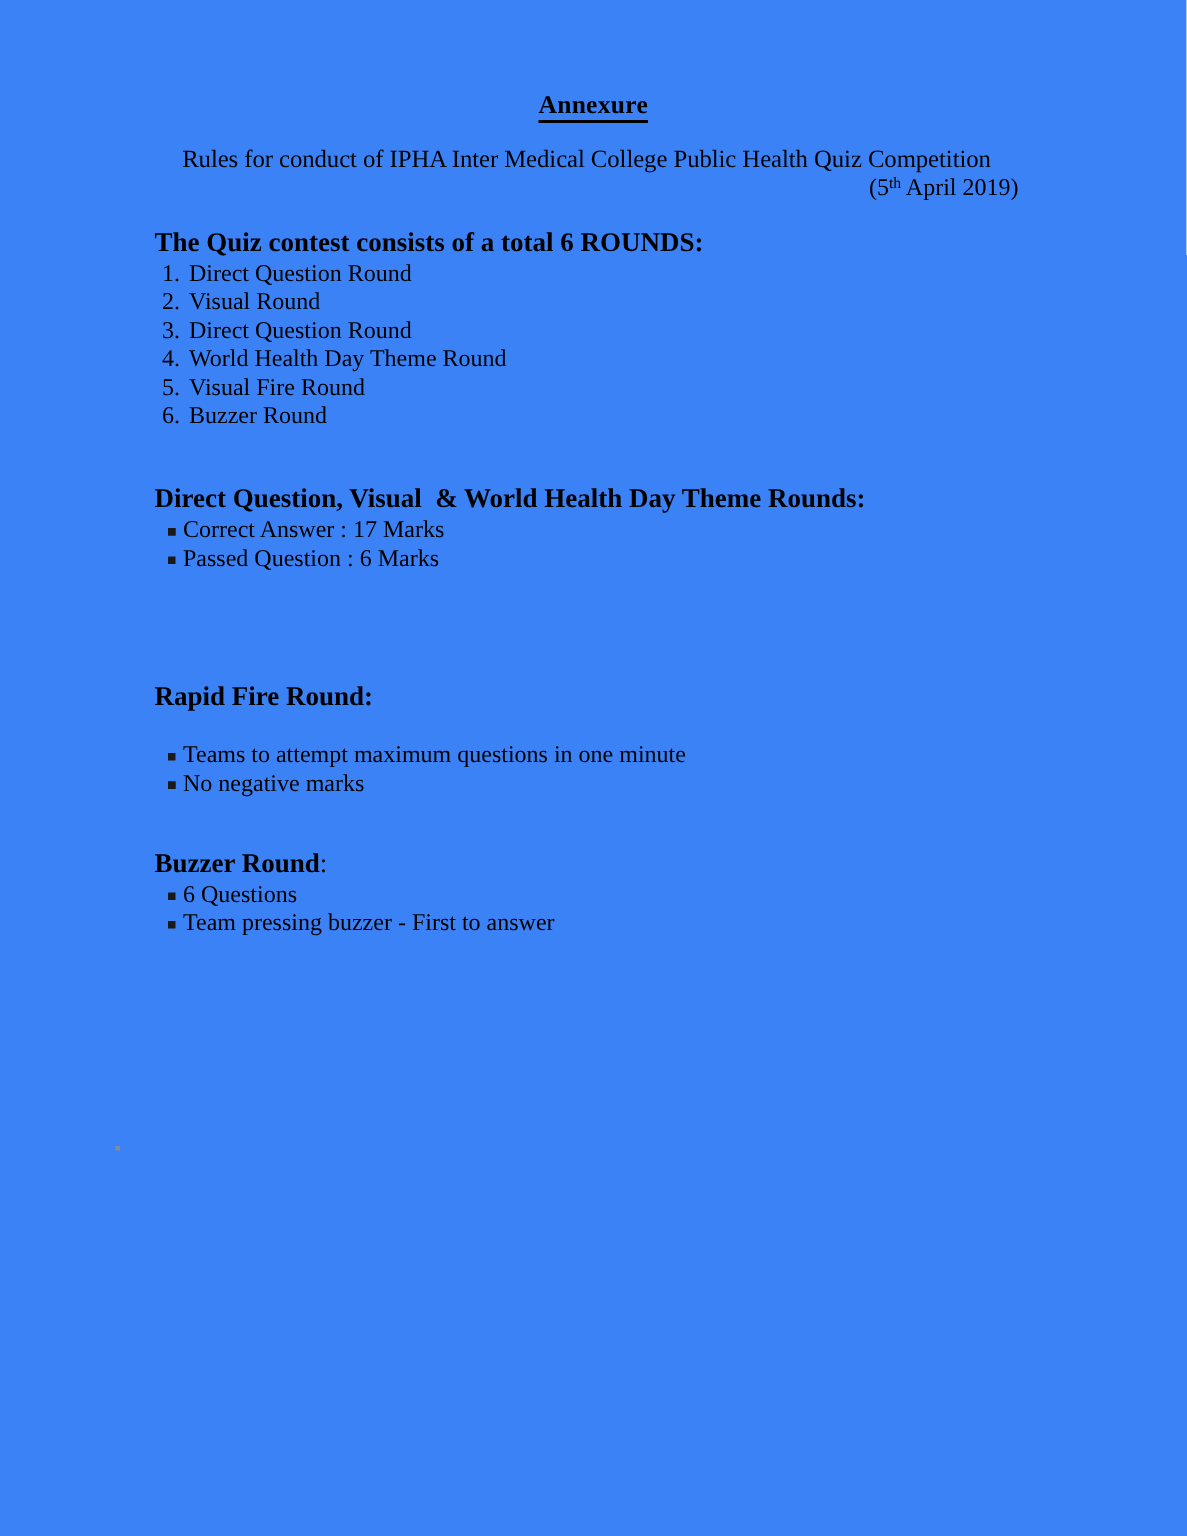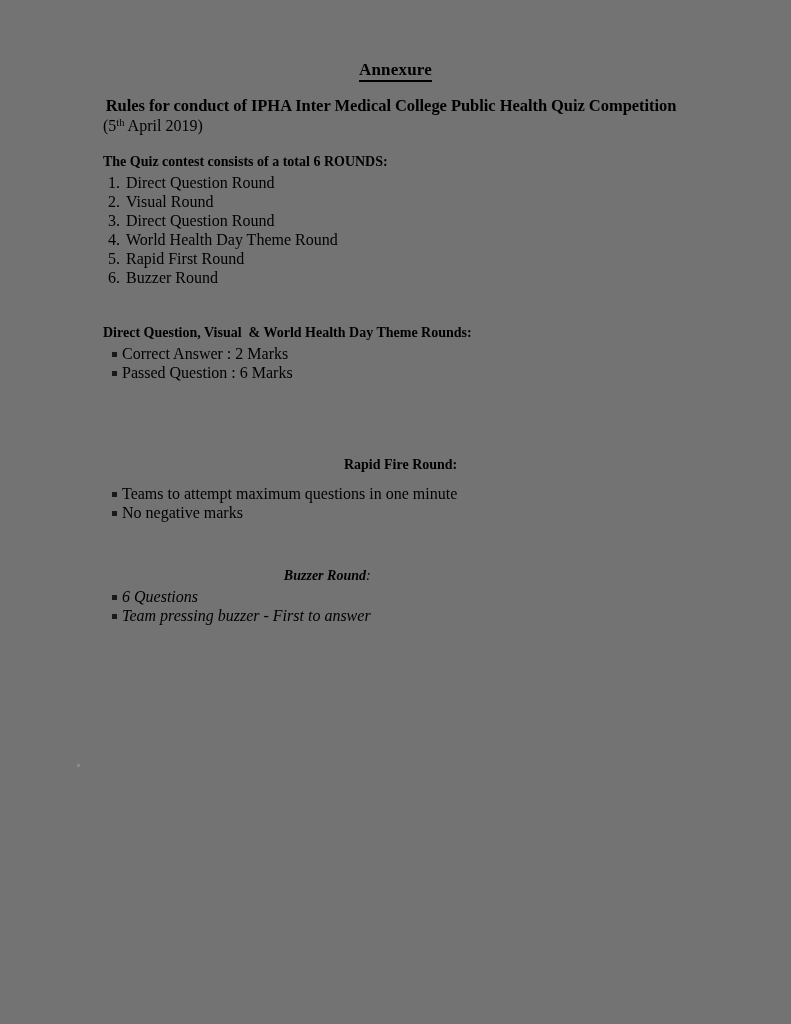--- a/index.html
+++ b/index.html
@@ -14,21 +14,21 @@
     position: relative;
     overflow: hidden;
     font-family: "Liberation Serif", "DejaVu Serif", serif;
     color: #000000;
     -webkit-font-smoothing: antialiased;
   }
 
   .page {
     position: absolute;
     inset: 0;
-    background: #737373;
+    background: #3b82f6;
   }
 
   
   .doc-title {
     position: absolute;
     top: 60px;
     left: 0;
     width: 791px;
     text-align: center;
     font-size: 17px;
@@ -40,49 +40,48 @@
     padding-bottom: 1px;
   }
 
   .doc-subtitle {
     position: absolute;
     top: 96px;
     left: 103px;
     width: 576px;
     text-align: center;
     font-size: 16.5px;
-    font-weight: bold;
+    font-weight: normal;
     letter-spacing: -0.05px;
   }
 
   .doc-date {
     position: absolute;
     top: 117px;
     left: 103px;
     width: 576px;
-    text-align: left;
+    text-align: right;
     font-size: 16px;
     font-weight: normal;
   }
   .doc-date sup {
     font-size: 10.5px;
     vertical-align: 5px;
   }
 
   
   .section {
     position: absolute;
     left: 103px;
   }
   .section-heading {
-    font-size: 14px;
+    font-size: 18px;
     font-weight: bold;
     white-space: pre;
     line-height: 19px;
-    text-align: right;
   }
   .section-heading .plain {
     font-weight: normal;
   }
 
   
   ol.round-list {
     list-style: none;
     margin: 0;
     padding: 0;
@@ -125,23 +124,23 @@
   }
 
   
   #sec-rounds   { top: 152px; }
   #sec-rounds ol.round-list { margin-top: 2px; }
 
   #sec-direct   { top: 323px; }
   #sec-direct ul.bullets { margin-top: 2px; }
 
   #sec-rapid    { top: 455px; }
-  #sec-rapid ul.bullets { margin-top: 10px; font-family: Liberation Serif, serif; }
-
-  #sec-buzzer   { top: 566px; font-style: italic; }
+  #sec-rapid ul.bullets { margin-top: 20px; font-family: Liberation Serif, serif; }
+
+  #sec-buzzer   { top: 566px; }
   #sec-buzzer ul.bullets { margin-top: 2px; }
 
   
   .artifact {
     position: absolute;
     left: 77px;
     top: 764px;
     width: 3px;
     height: 3px;
     background: #8d8d8d;
@@ -163,30 +162,30 @@
     <span>(5</span><sup>th</sup><span> April 2019)</span>
   </div>
 
   <div class="section" id="sec-rounds">
     <div class="section-heading">The Quiz contest consists of a total 6 ROUNDS:</div>
     <ol class="round-list">
       <li><span class="num">1.</span><span>Direct Question Round</span></li>
       <li><span class="num">2.</span><span>Visual Round</span></li>
       <li><span class="num">3.</span><span>Direct Question Round</span></li>
       <li><span class="num">4.</span><span>World Health Day Theme Round</span></li>
-      <li><span class="num">5.</span><span>Rapid First Round</span></li>
+      <li><span class="num">5.</span><span>Visual Fire Round</span></li>
       <li><span class="num">6.</span><span>Buzzer Round</span></li>
     </ol>
   </div>
 
   <div class="section" id="sec-direct">
     <div class="section-heading">Direct Question, Visual  &amp; World Health Day Theme Rounds:</div>
     <ul class="bullets">
       <li><span class="sq"></span></li>
-      <li><span class="sq"></span><span>Correct Answer : 2 Marks</span></li>
+      <li><span class="sq"></span><span>Correct Answer : 17 Marks</span></li>
       <li><span class="sq"></span><span>Passed Question : 6 Marks</span></li>
     </ul>
   </div>
 
   <div class="section" id="sec-rapid">
     <div class="section-heading">Rapid Fire Round:</div>
     <ul class="bullets">
       <li><span class="sq"></span><span>Teams to attempt maximum questions in one minute</span></li>
       <li><span class="sq"></span></li>
       <li><span class="sq"></span><span>No negative marks</span></li>

